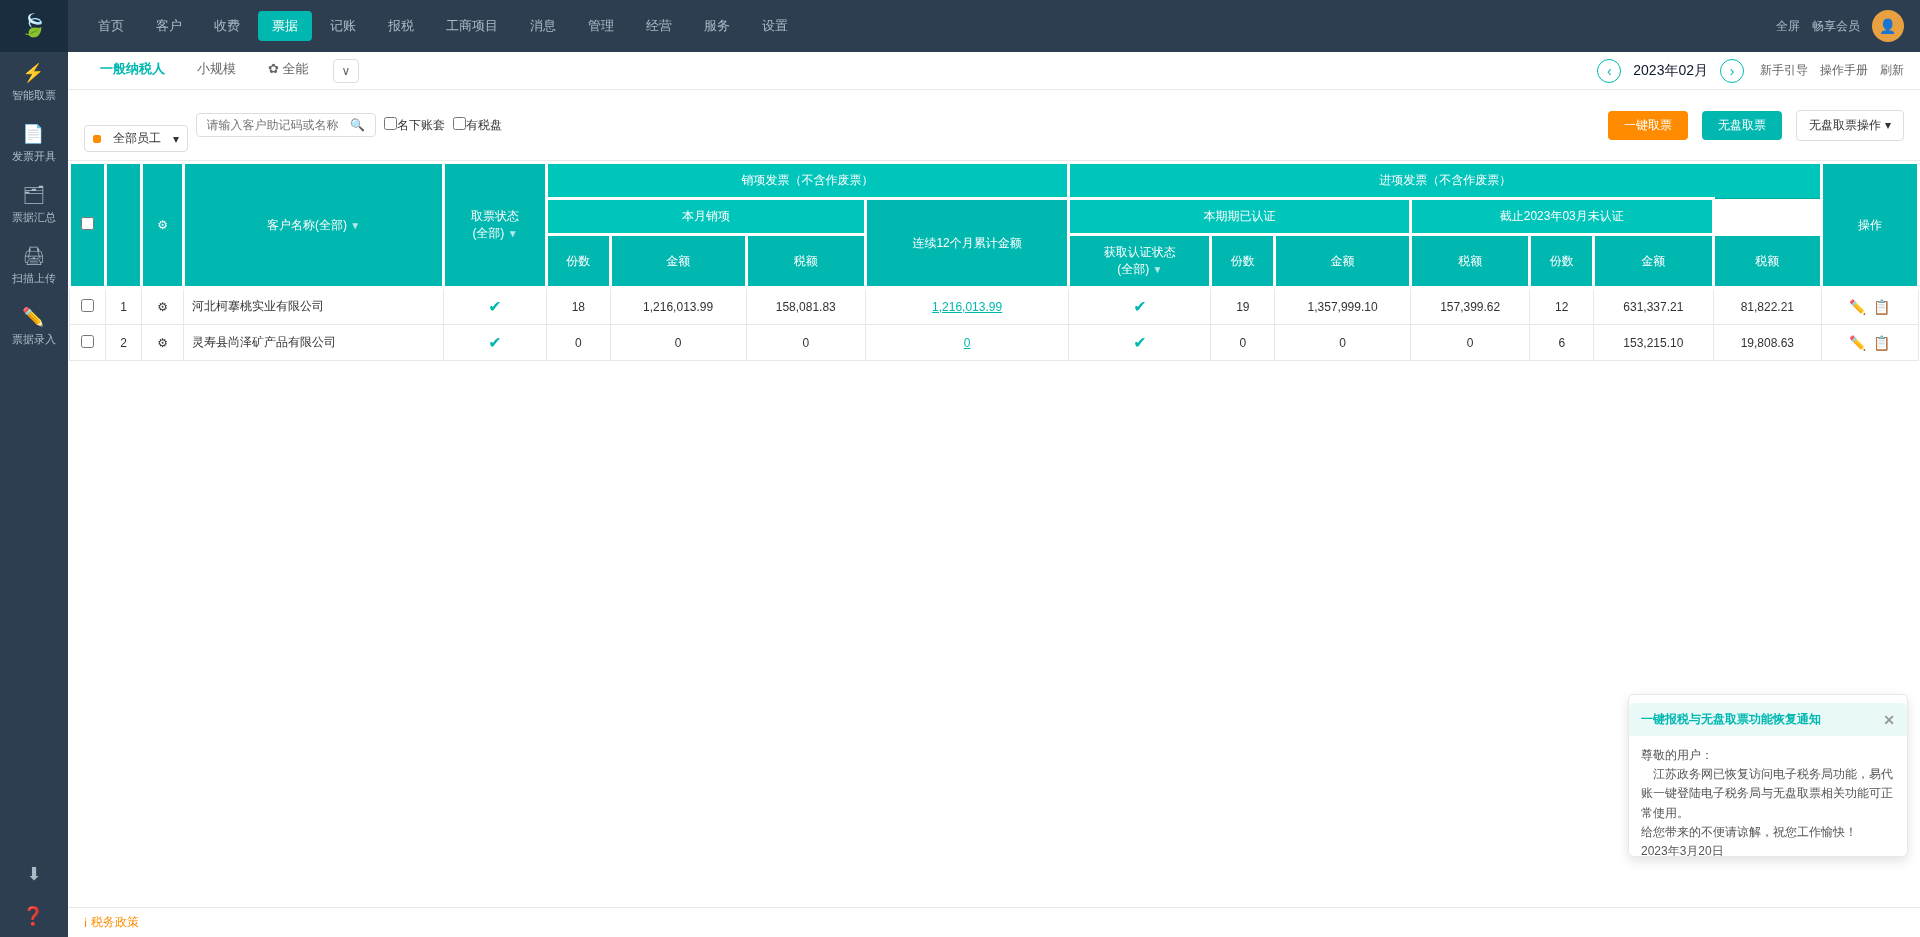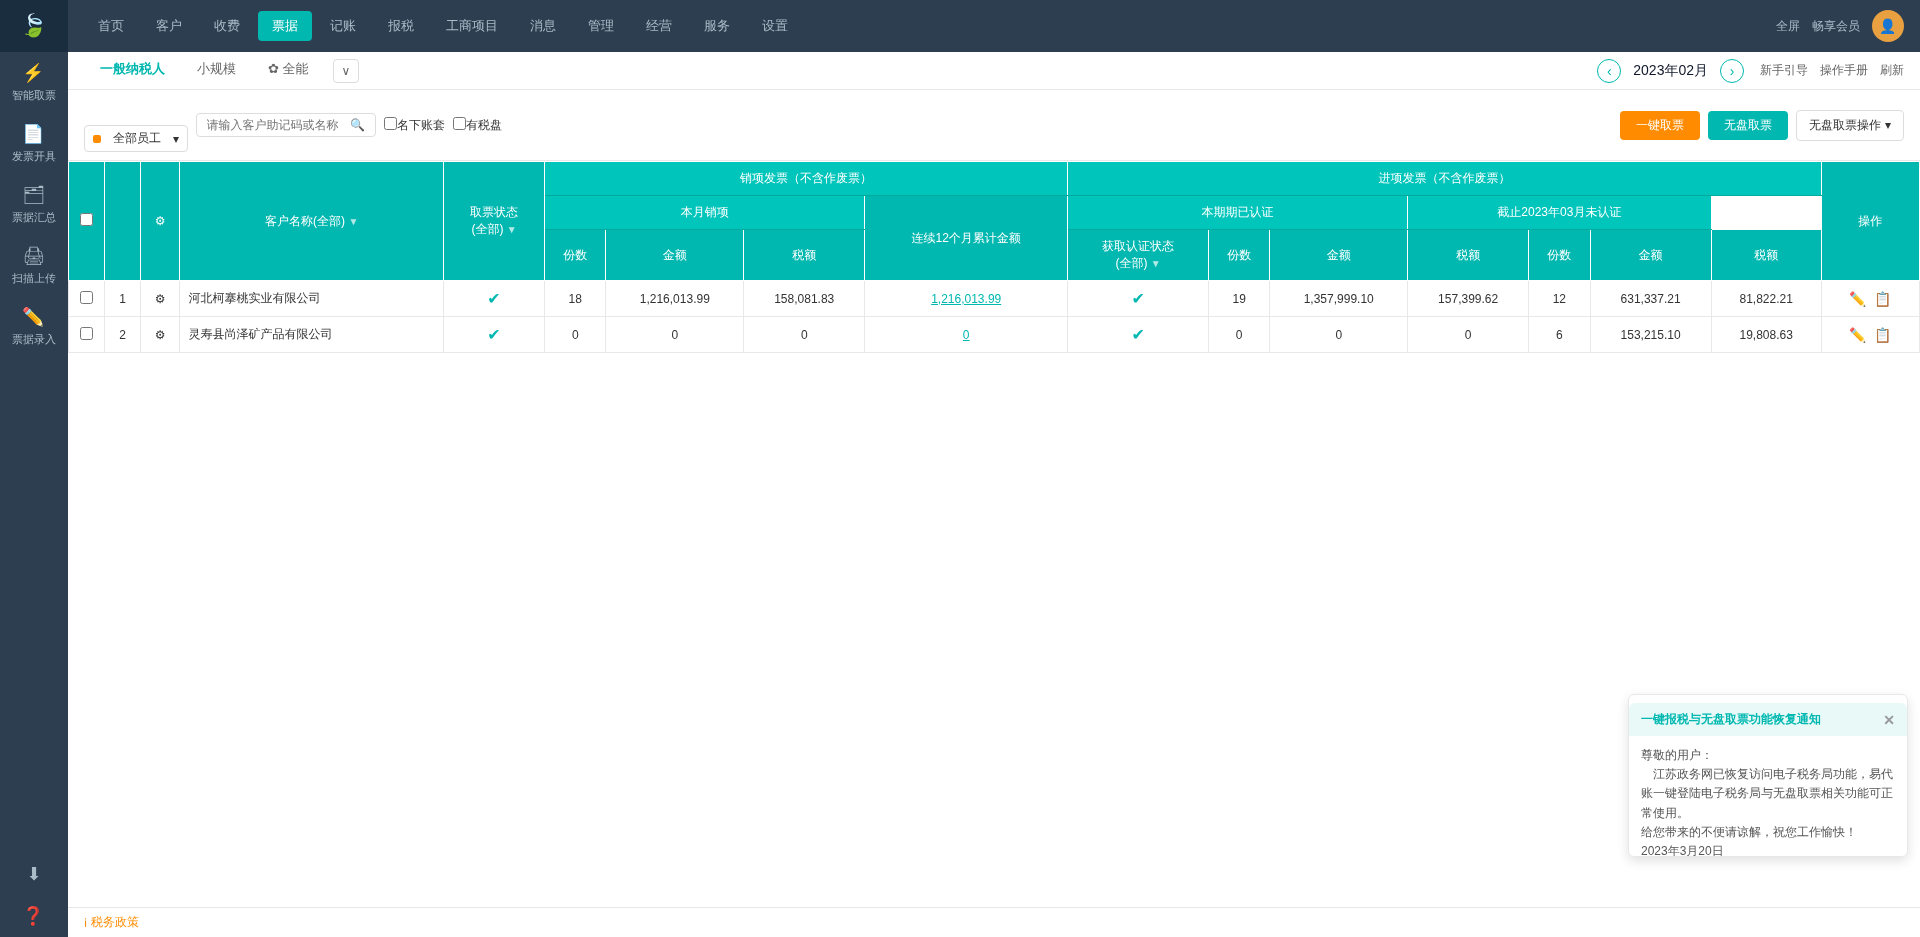--- a/index.html
+++ b/index.html
@@ -217,21 +217,21 @@
       display: flex;
       align-items: flex-start;
       font-size: 12px;
       color: #333;
       cursor: pointer;
     }
     .filter-checkbox input[type=checkbox] { cursor: pointer; }
     .filter-right {
       margin-left: auto;
       display: flex;
-      gap: 8px;
+      gap: 14px;
       align-items: center;
     }
     .btn-orange {
       background: #ff8c00;
       color: #fff;
       border: none;
       border-radius: 4px;
       padding: 6px 16px;
       font-size: 12px;
       cursor: pointer;
@@ -266,21 +266,21 @@
     table {
       width: 100%;
       border-collapse: collapse;
       font-size: 12px;
     }
     thead tr { background: #00b8b0; color: #fff; }
     thead th {
       padding: 8px 6px;
       text-align: center;
       font-weight: normal;
-      border: 1px solid #ffffff;
+      border: 3px solid #ffffff;
       white-space: nowrap;
     }
     .th-group {
       background: #00c5bb;
       border-bottom: 1px solid #00a89e;
     }
     tbody td {
       padding: 8px 6px;
       text-align: center;
       border: 1px solid #e8e8e8;

